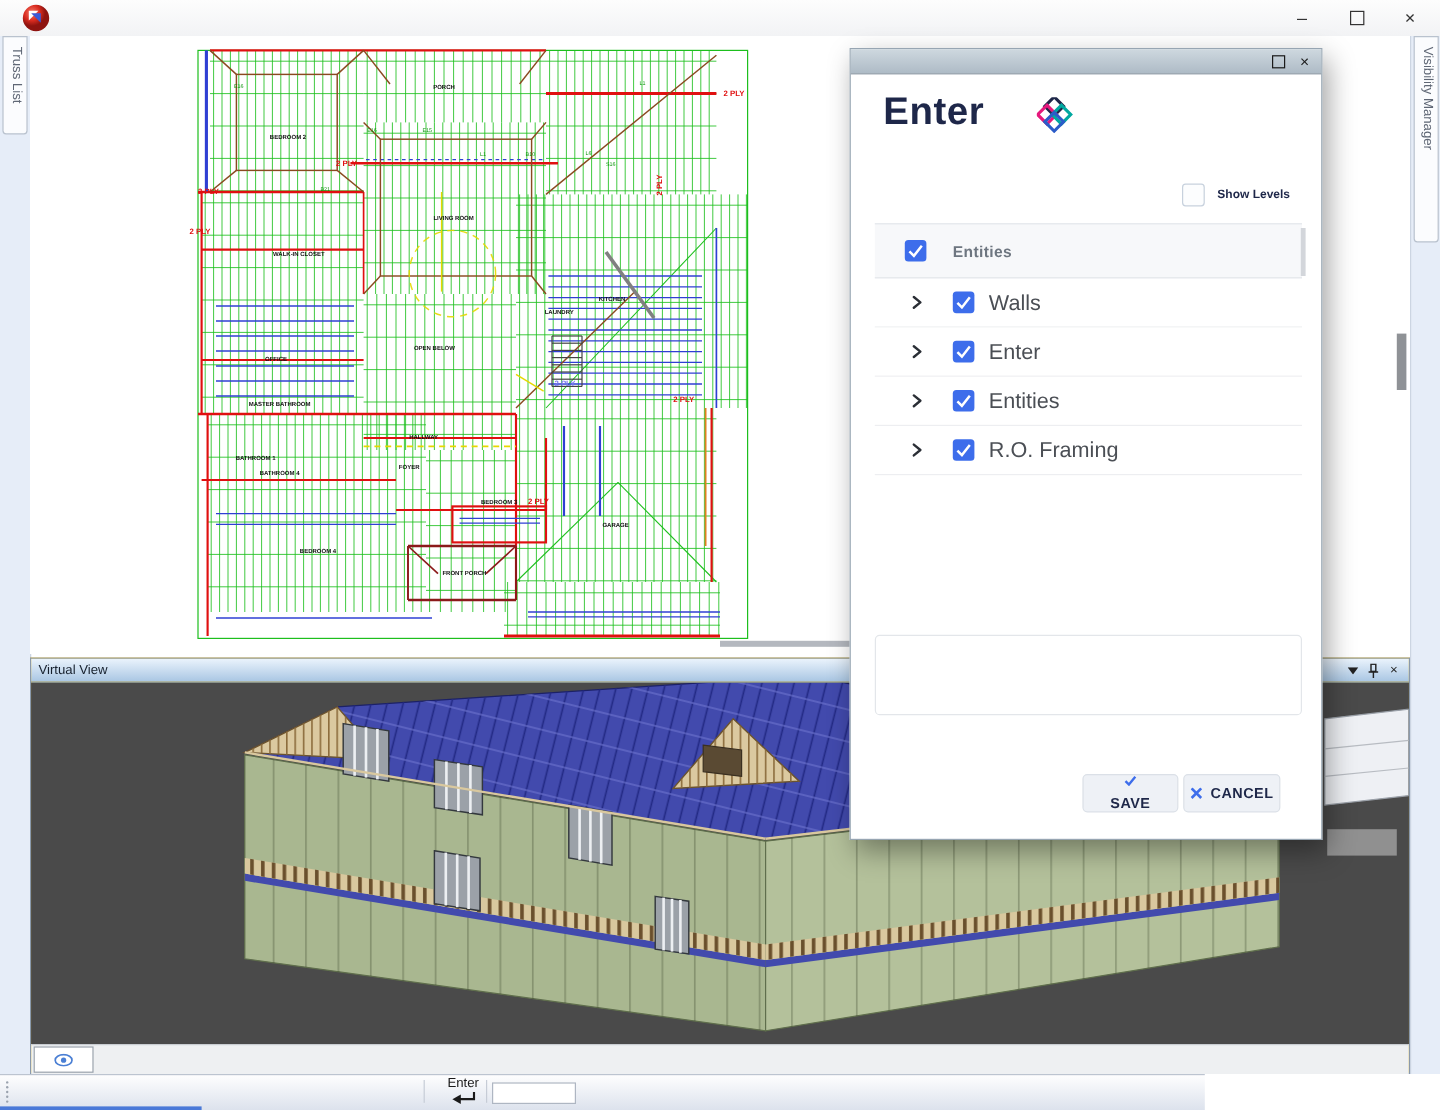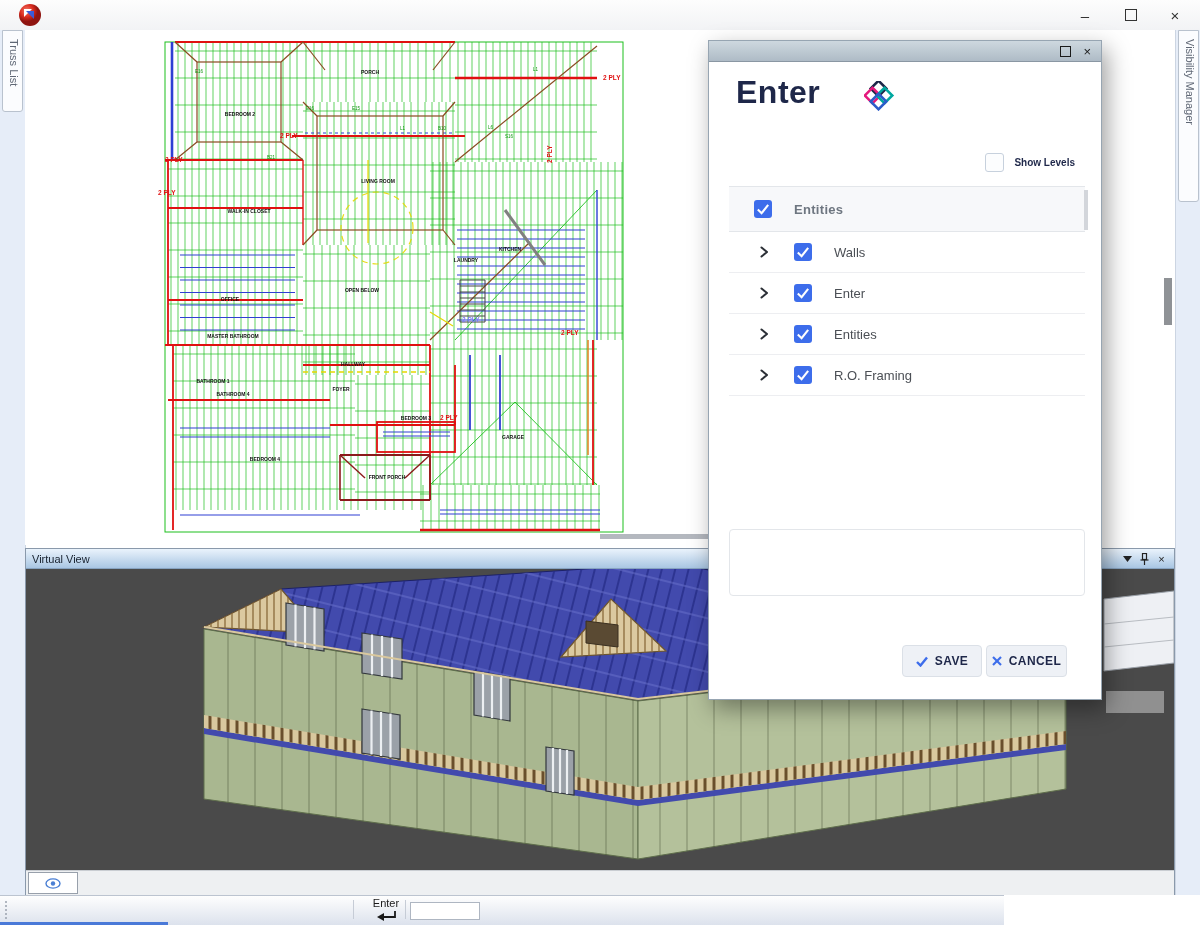--- a/index.html
+++ b/index.html
@@ -66,31 +66,31 @@
   .entities{position:absolute;left:20px;top:145px;width:356px;}
   .ent-header{height:44px;background:#f7f8fa;border-top:1px solid #e3e6ea;
     border-bottom:1px solid #e3e6ea;display:flex;align-items:center;position:relative;}
   .ent-header-label{margin-left:22px;font-size:13px;font-weight:bold;color:#6e7680;letter-spacing:.3px;}
   .cb-checked{width:18px;height:18px;border-radius:3px;background:#3D6DEB;
     display:flex;align-items:center;justify-content:center;flex:none;}
   .ent-header .cb-checked{margin-left:25px;}
   .ent-row{height:40px;border-bottom:1px solid #edeef1;display:flex;align-items:center;background:#fff;}
   .row-chevron{margin-left:30px;width:10px;height:12px;flex:none;}
   .ent-row .cb-checked{margin-left:25px;}
-  .row-label{margin-left:22px;font-size:13px;color:#4b4f55;}
+  .row-label{margin-left:12px;font-size:18px;color:#4b4f55;}
   .list-thumb{position:absolute;right:-3px;top:3px;width:4px;height:40px;background:#d3d6db;}
 
   .empty-box{position:absolute;left:20px;top:488px;width:356px;height:67px;
     border:1px solid #e3e6ea;border-radius:4px;box-sizing:border-box;}
 
   .dlg-footer{position:absolute;left:0;top:604px;width:100%;height:32px;}
   .dlg-btn{position:absolute;height:32px;background:#eef1f6;border:1px solid #dbe0e7;
     border-radius:4px;display:flex;align-items:center;justify-content:center;gap:7px;
     font-size:12px;font-weight:bold;color:#1e2749;letter-spacing:.4px;box-sizing:border-box;}
-  #btn-save{left:193px;width:80px;}
+  #btn-save{left:193px;width:80px;flex-direction:column;}
   #btn-cancel{left:277px;width:81px;}
 
   
   .statusbar{position:absolute;left:0;top:895px;width:1004px;height:30px;
     background:linear-gradient(#fefefe,#dbe1ec);border-top:1px solid #bcc4d0;}
   .grip{position:absolute;left:5px;top:5px;display:flex;flex-direction:column;gap:2px;}
   .grip i{width:2px;height:2px;background:#9aa2ae;border-radius:50%;}
   .sb-sep{position:absolute;top:4px;width:1px;height:19px;background:#c6ccd6;}
   .enter-hint{position:absolute;left:368px;top:1px;width:36px;text-align:center;}
   .enter-text{font-size:11px;color:#1a1a1a;}

